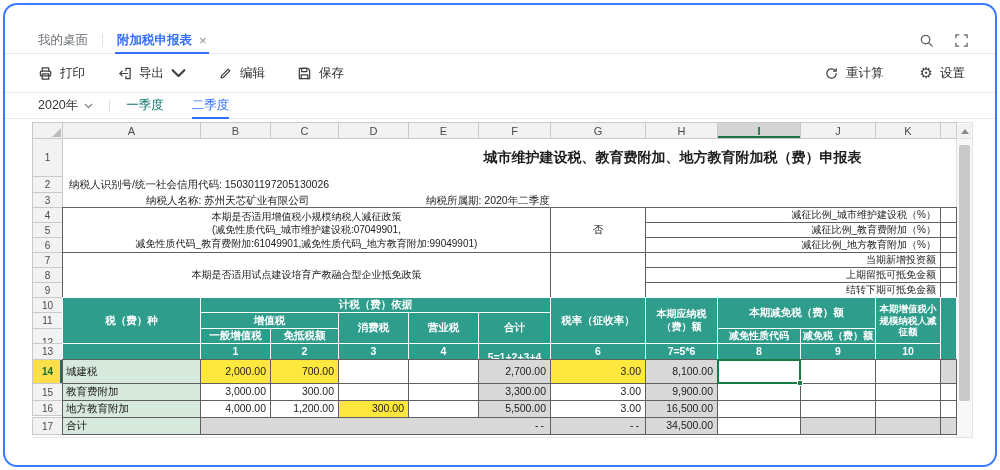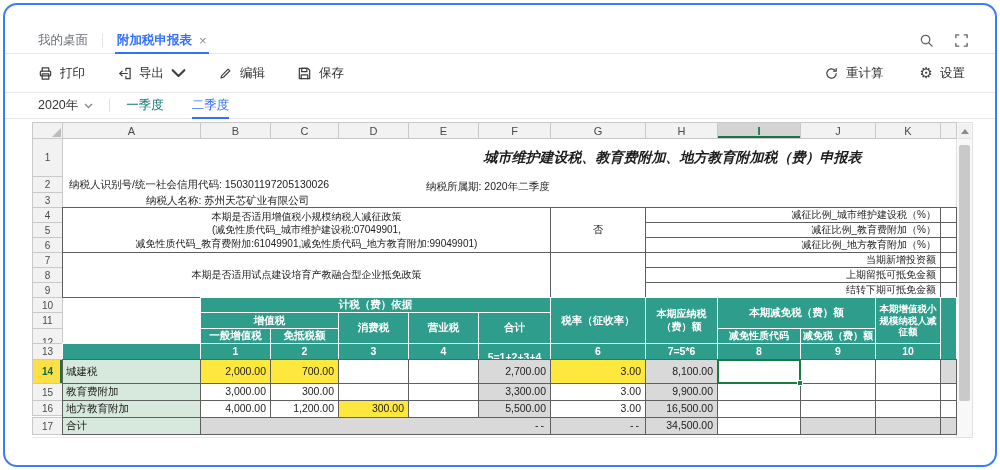--- a/index.html
+++ b/index.html
@@ -182,42 +182,43 @@
     <div class="rowh" style="left: 0px; top: 145px; width: 31px; height: 16px;">8</div>
     <div class="rowh" style="left: 0px; top: 160px; width: 31px; height: 16px;">9</div>
     <div class="rowh" style="left: 0px; top: 175px; width: 31px; height: 16px;">10</div>
     <div class="rowh" style="left: 0px; top: 190px; width: 31px; height: 17px;">11</div>
     <div class="rowh" style="left: 0px; top: 206px; width: 31px; height: 28px;">12</div>
     <div class="rowh" style="left: 0px; top: 221px; width: 31px; height: 17px;">13</div>
     <div class="rowh sel" style="left: 0px; top: 237px; width: 31px; height: 25px;">14</div>
     <div class="rowh" style="left: 0px; top: 261px; width: 31px; height: 18px;">15</div>
     <div class="rowh" style="left: 0px; top: 278px; width: 31px; height: 16px;">16</div>
     <div class="rowh" style="left: 0px; top: 295px; width: 31px; height: 18px;">17</div>
-    <div class="cell s-free al-c" style="left: 368px; top: 16px; width: 545px; height: 39px; font-size: 14px; font-weight: 600; font-style: italic;">城市维护建设税、教育费附加、地方教育附加税（费）申报表</div>
+    <div class="cell s-free al-c" style="left: 368px; top: 16px; width: 545px; height: 39px; font-size: 14px; font-weight: 600;">城市维护建设税、教育费附加、地方教育附加税（费）申报表</div>
     <div class="cell s-free al-l" style="left: 34px; top: 54px; width: 495px; height: 17px; font-size: 10.5px;">纳税人识别号/统一社会信用代码: 150301197205130026</div>
     <div class="cell s-free al-l" style="left: 111px; top: 70px; width: 336px; height: 17px; font-size: 10.5px;">纳税人名称: 苏州天芯矿业有限公司</div>
-    <div class="cell s-free al-l" style="left: 391px; top: 56px; width: 295px; height: 17px; font-size: 10.5px;">纳税所属期: 2020年二季度</div>
+    <div class="cell s-free al-l" style="left: 391px; top: 70px; width: 295px; height: 17px; font-size: 10.5px;">纳税所属期: 2020年二季度</div>
     <div class="cell s-line al-c pre" style="left: 30px; top: 85px; width: 489px; height: 46px; font-size: 10px;">本期是否适用增值税小规模纳税人减征政策
 (减免性质代码_城市维护建设税:07049901,
 减免性质代码_教育费附加:61049901,减免性质代码_地方教育附加:99049901)</div>
     <div class="cell s-line al-c" style="left: 518px; top: 85px; width: 96px; height: 46px;">否</div>
     <div class="cell s-line al-r" style="left: 613px; top: 85px; width: 296px; height: 16px; font-size: 10px;">减征比例_城市维护建设税（%）</div>
     <div class="cell s-line al-r" style="left: 613px; top: 100px; width: 296px; height: 16px; font-size: 10px;">减征比例_教育费附加（%）</div>
     <div class="cell s-line al-r" style="left: 613px; top: 115px; width: 296px; height: 16px; font-size: 10px;">减征比例_地方教育附加（%）</div>
     <div class="cell s-line al-c" style="left: 908px; top: 85px; width: 17px; height: 16px;"></div>
     <div class="cell s-line al-c" style="left: 908px; top: 100px; width: 17px; height: 16px;"></div>
     <div class="cell s-line al-c" style="left: 908px; top: 115px; width: 17px; height: 16px;"></div>
     <div class="cell s-line al-c" style="left: 30px; top: 130px; width: 489px; height: 46px; font-size: 10px;">本期是否适用试点建设培育产教融合型企业抵免政策</div>
     <div class="cell s-line al-c" style="left: 518px; top: 130px; width: 96px; height: 46px;"></div>
     <div class="cell s-line al-r" style="left: 613px; top: 130px; width: 296px; height: 16px; font-size: 10px;">当期新增投资额</div>
     <div class="cell s-line al-r" style="left: 613px; top: 145px; width: 296px; height: 16px; font-size: 10px;">上期留抵可抵免金额</div>
     <div class="cell s-line al-r" style="left: 613px; top: 160px; width: 296px; height: 16px; font-size: 10px;">结转下期可抵免金额</div>
     <div class="cell s-line al-c" style="left: 908px; top: 130px; width: 17px; height: 16px;"></div>
     <div class="cell s-line al-c" style="left: 908px; top: 145px; width: 17px; height: 16px;"></div>
     <div class="cell s-line al-c" style="left: 908px; top: 160px; width: 17px; height: 16px;"></div>
+    <div class="cell s-teal al-c" style="left: 30px; top: 175px; width: 139px; height: 47px;">税（费）种</div>
     <div class="cell s-teal al-c" style="left: 168px; top: 175px; width: 351px; height: 16px;">计税（费）依据</div>
     <div class="cell s-teal al-c" style="left: 168px; top: 190px; width: 139px; height: 17px;">增值税</div>
     <div class="cell s-teal al-c" style="left: 306px; top: 190px; width: 71px; height: 32px;">消费税</div>
     <div class="cell s-teal al-c" style="left: 376px; top: 190px; width: 71px; height: 32px;">营业税</div>
     <div class="cell s-teal al-c" style="left: 446px; top: 190px; width: 73px; height: 32px;">合计</div>
     <div class="cell s-teal al-c" style="left: 168px; top: 206px; width: 71px; height: 16px;">一般增值税</div>
     <div class="cell s-teal al-c" style="left: 238px; top: 206px; width: 69px; height: 16px;">免抵税额</div>
     <div class="cell s-teal al-c" style="left: 518px; top: 175px; width: 96px; height: 47px;">税率（征收率）</div>
     <div class="cell s-teal al-c" style="left: 613px; top: 175px; width: 73px; height: 47px; font-size: 10px;">本期应纳税（费）额</div>
     <div class="cell s-teal al-c" style="left: 685px; top: 175px; width: 159px; height: 32px;">本期减免税（费）额</div>

